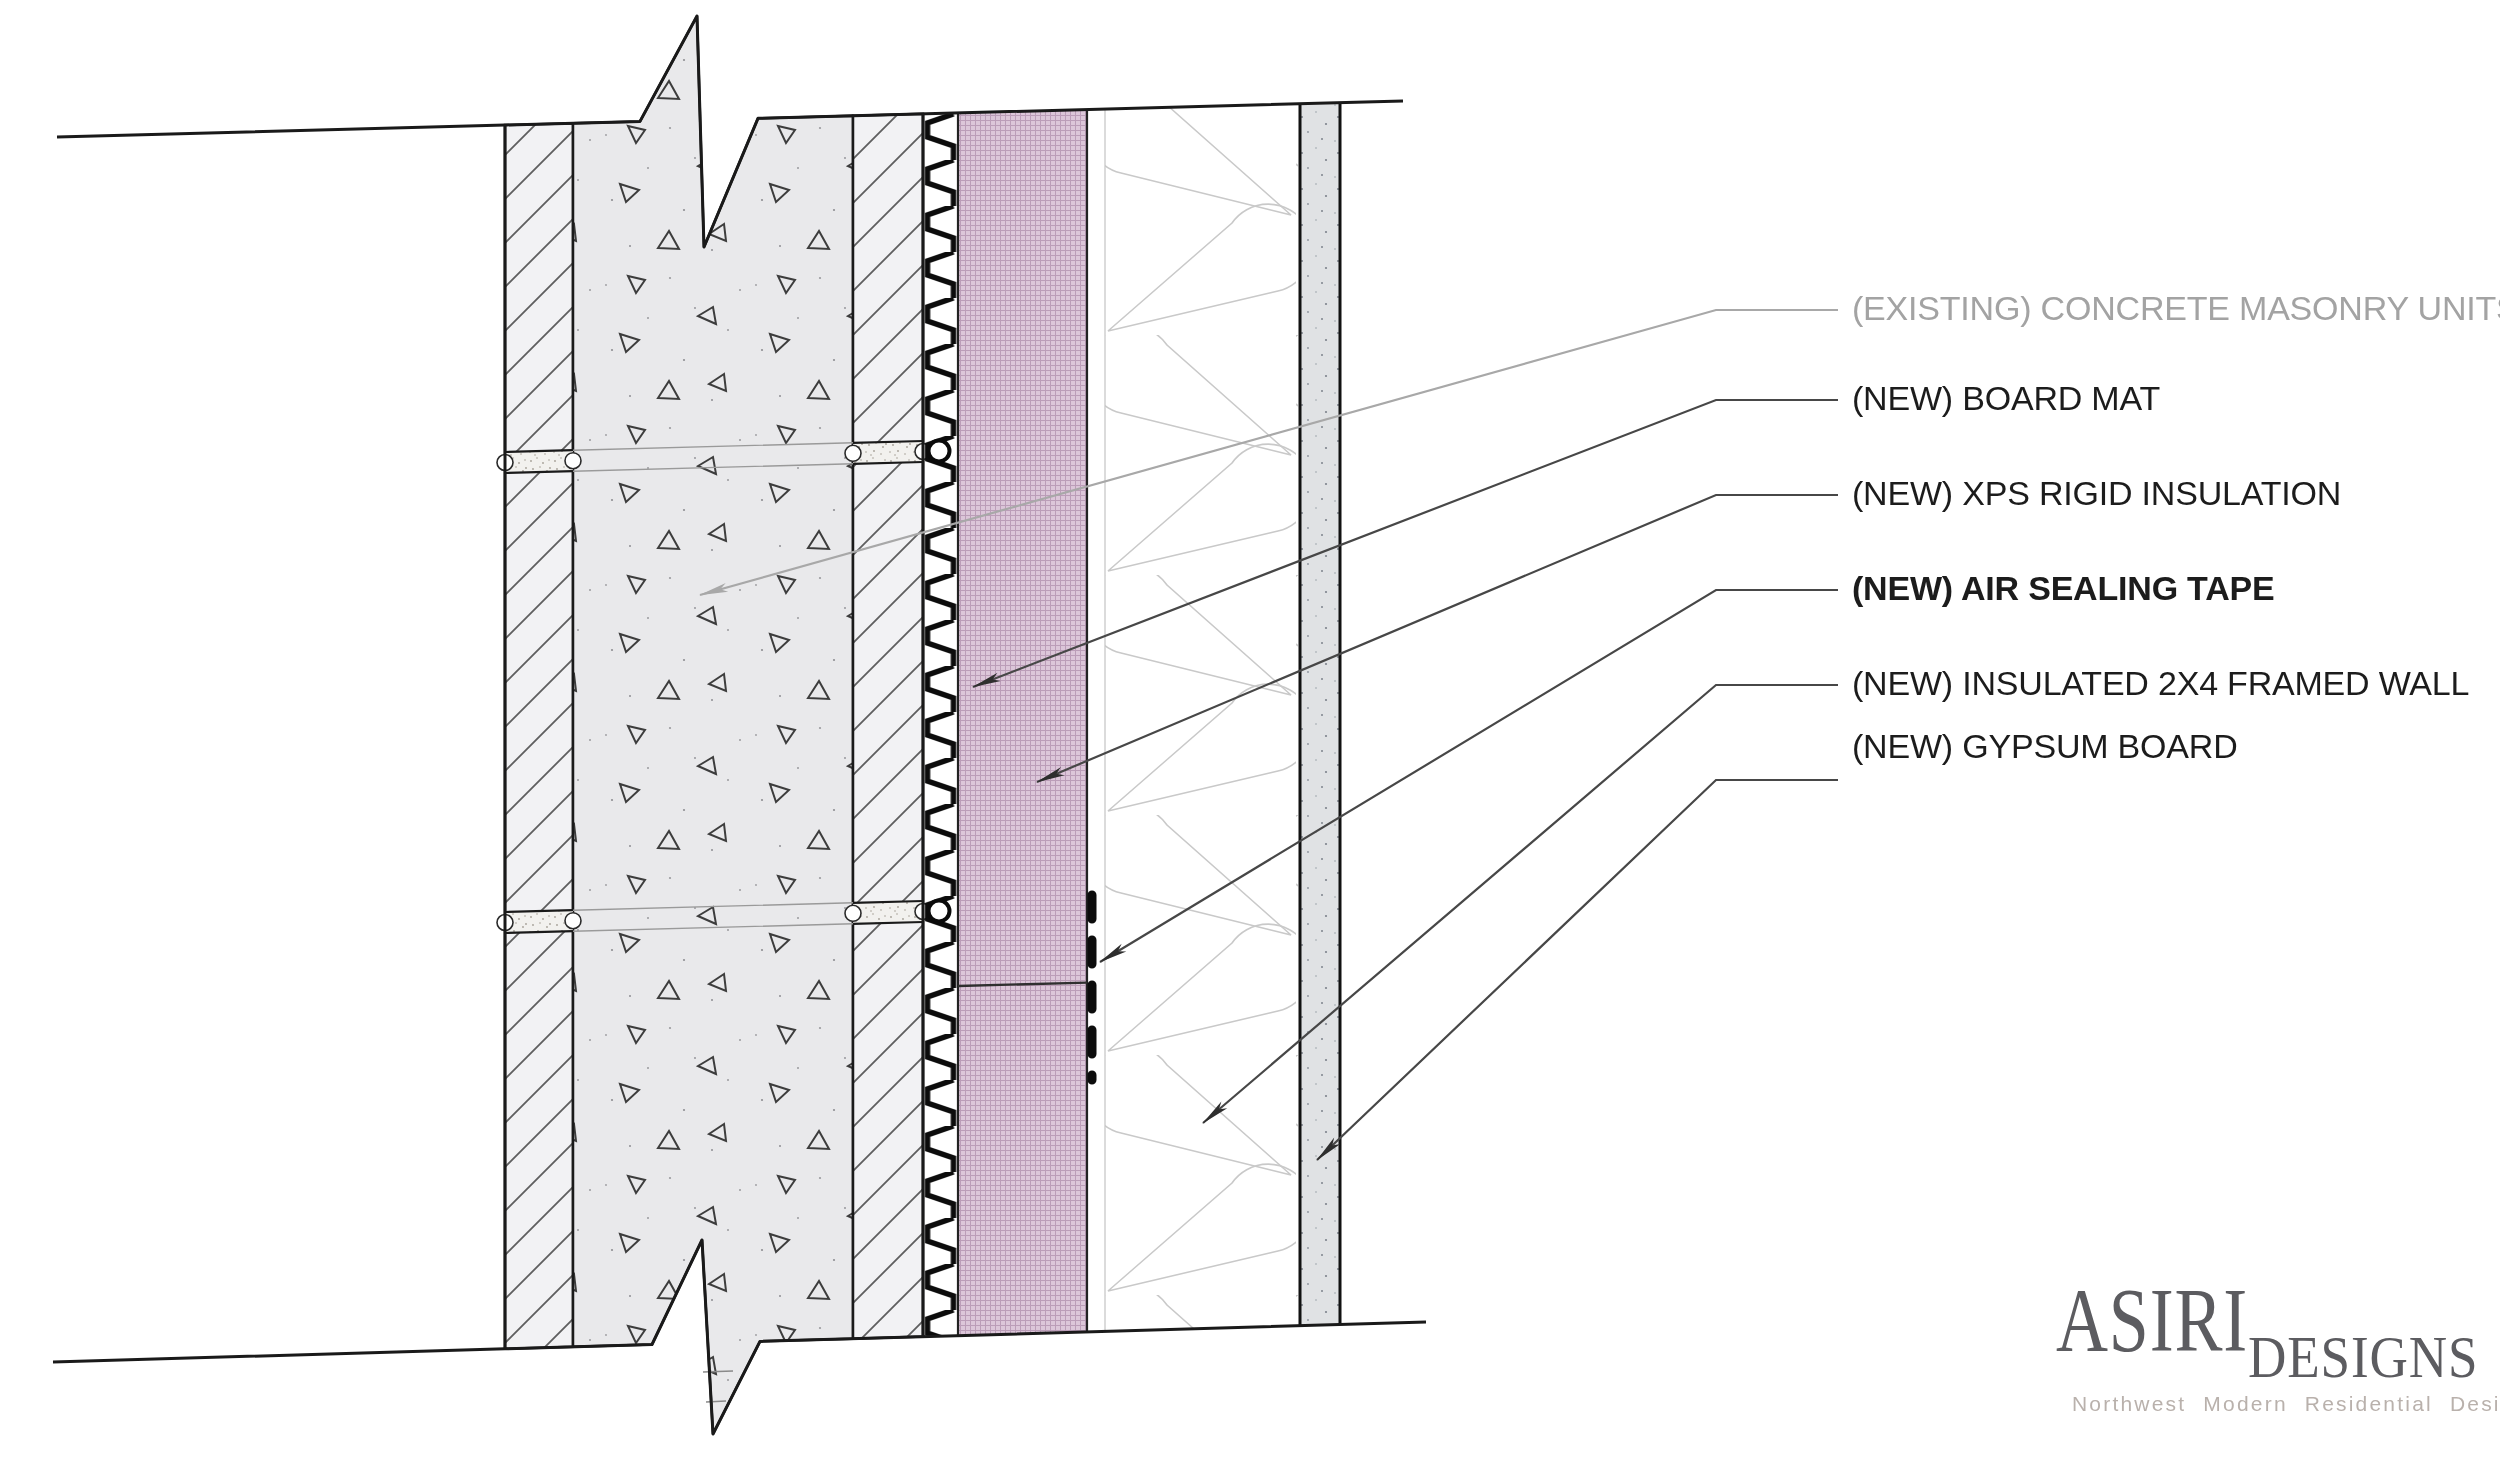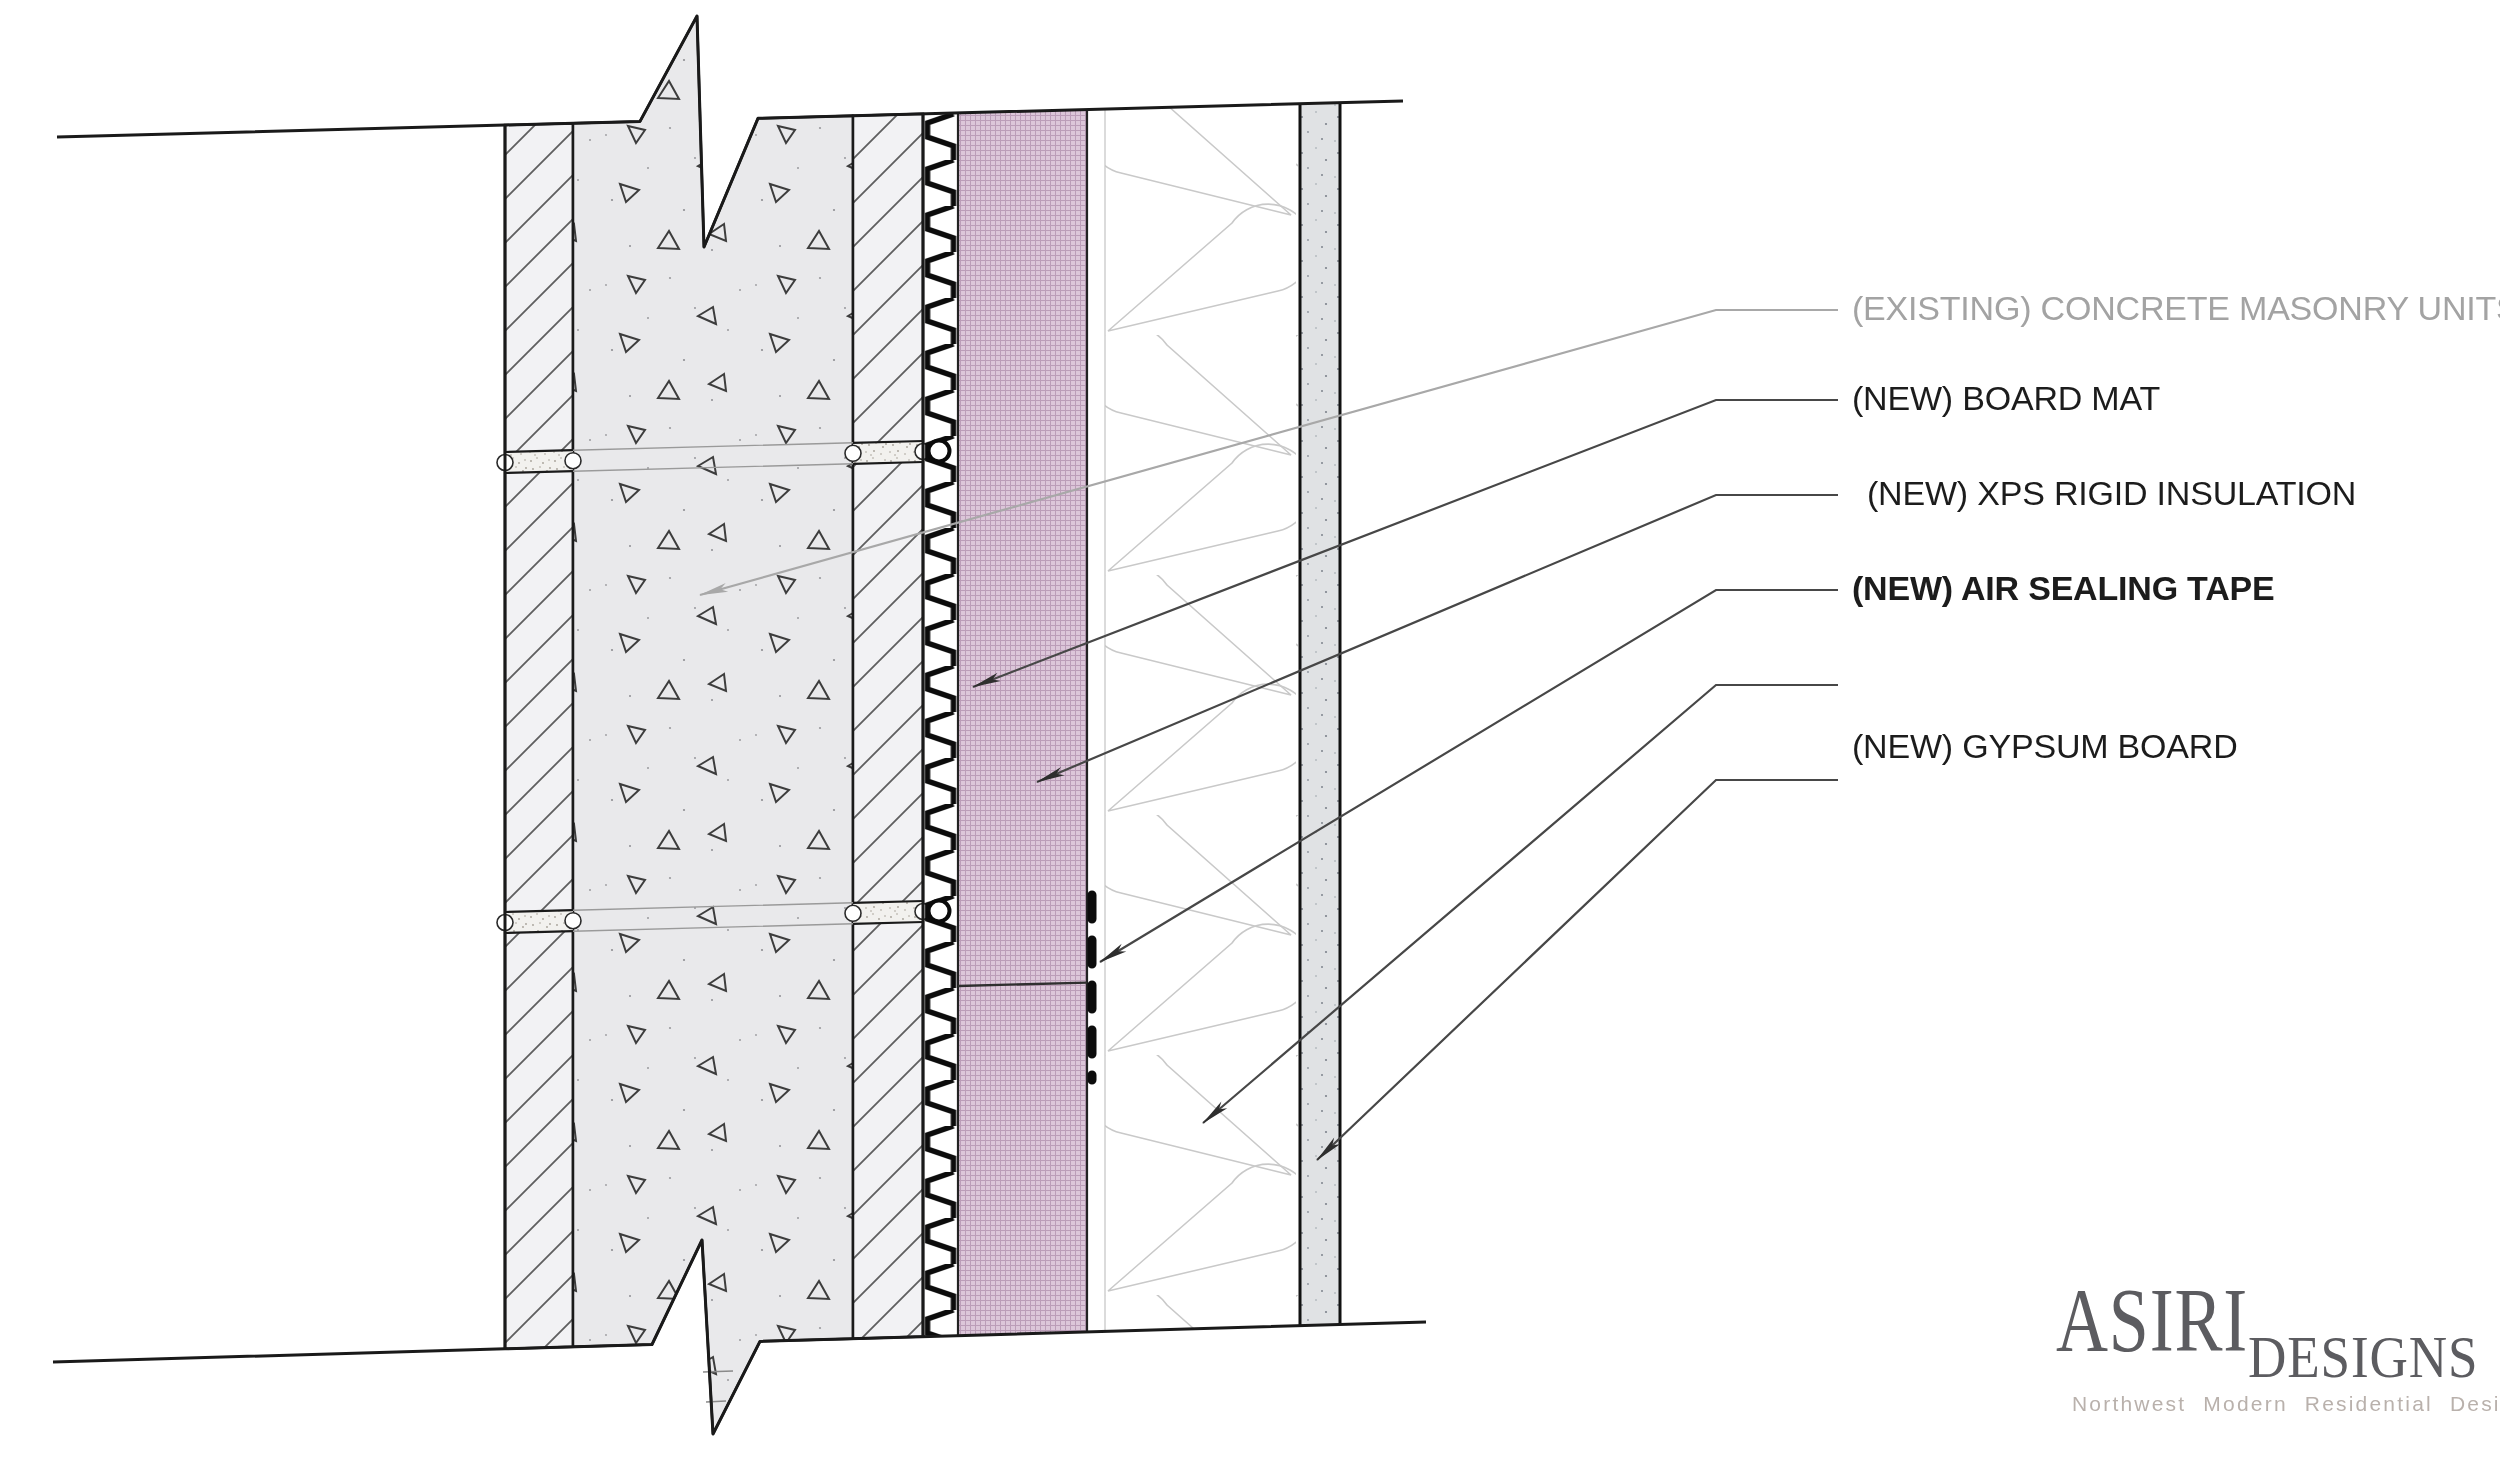--- a/index.html
+++ b/index.html
@@ -163,22 +163,23 @@
     <path d="M1838,400 L1716,400 L973,687" stroke="#474747" stroke-width="2.2" marker-end="url(#dart)"></path>
     <path d="M1838,495 L1716,495 L1037,782" stroke="#474747" stroke-width="2.2" marker-end="url(#dart)"></path>
     <path d="M1838,590 L1716,590 L1100,962" stroke="#474747" stroke-width="2.2" marker-end="url(#dart)"></path>
     <path d="M1838,685 L1716,685 L1203,1123" stroke="#474747" stroke-width="2.2" marker-end="url(#dart)"></path>
     <path d="M1838,780 L1716,780 L1317,1160" stroke="#474747" stroke-width="2.2" marker-end="url(#dart)"></path>
   </g>
 </svg>
 
 <div class="lbl" style="top: 310px; color: rgb(163, 163, 163);">(EXISTING) CONCRETE MASONRY UNITS</div>
 <div class="lbl" style="top: 400px; color: rgb(28, 28, 28);">(NEW) BOARD MAT</div>
-<div class="lbl" style="top: 495px; color: rgb(28, 28, 28); margin-left: 15px;">(NEW) XPS RIGID INSULATION</div>
+<div class="lbl" style="top: 495px; color: rgb(28, 28, 28);">(NEW) XPS RIGID INSULATION</div>
 <div class="lbl" style="top: 590px; color: rgb(28, 28, 28); font-weight: bold;">(NEW) AIR SEALING TAPE</div>
+<div class="lbl" style="top: 685px; color: rgb(28, 28, 28);">(NEW) INSULATED 2X4 FRAMED WALL</div>
 <div class="lbl" style="top: 748px; color: rgb(28, 28, 28);">(NEW) GYPSUM BOARD</div>
 
 <div>
   <div class="logo-brand" style="color: rgb(92, 92, 96);">ASIRI</div>
   <div class="logo-suffix" style="color: rgb(92, 92, 96);">DESIGNS</div>
   <div class="logo-tagline" style="color: rgb(185, 177, 172);">Northwest Modern Residential Design</div>
 </div>
 
 </div>
 

